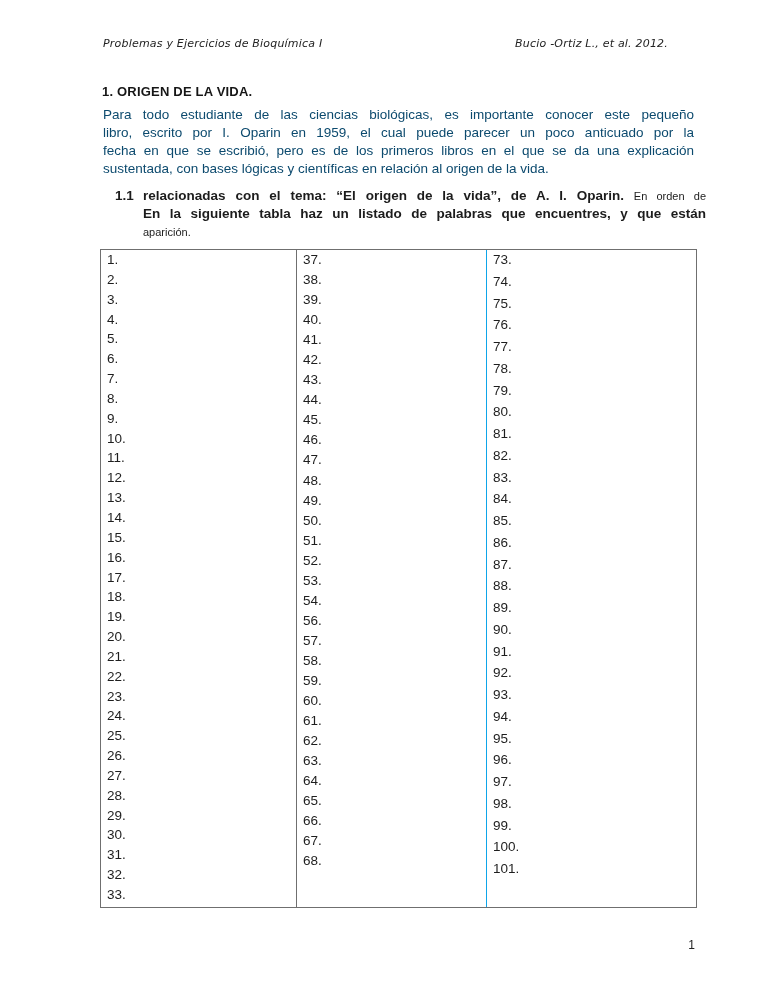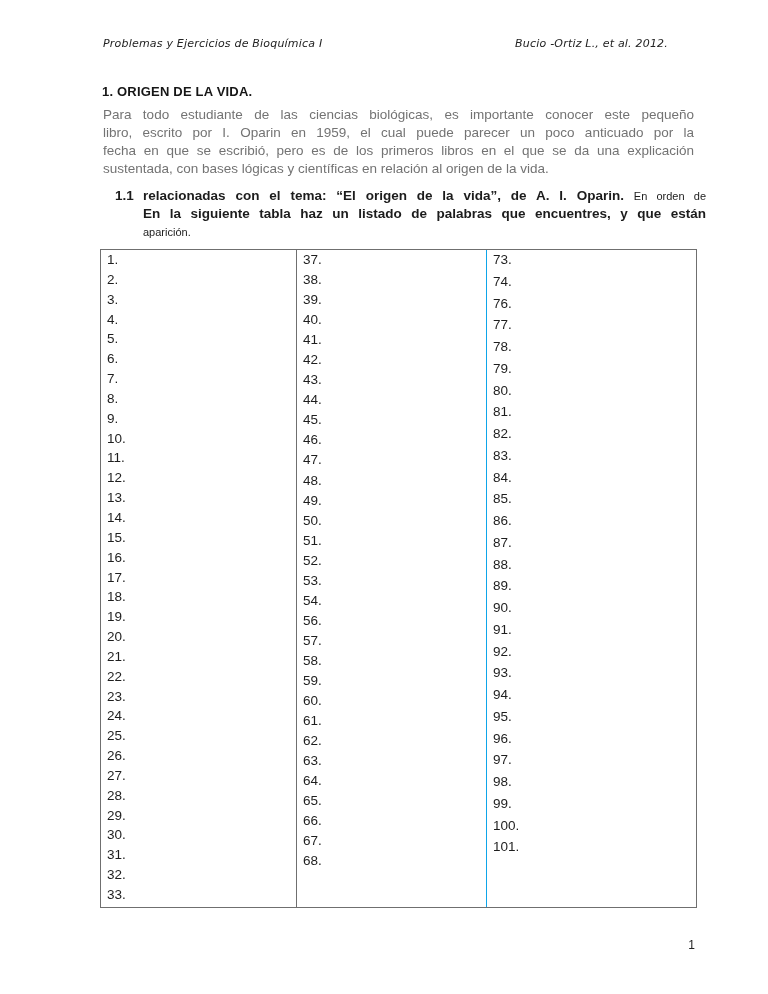--- a/index.html
+++ b/index.html
@@ -39,21 +39,21 @@
     position: absolute;
     left: 103px;
     top: 106px;
     width: 591px;
   }
   .para-line {
     font-size: 13.5px;
     line-height: 18px;
     text-align: justify;
     text-align-last: justify;
-    color: #737373;
+    color: #0c4a6e;
   }
   .intro .para-line:last-child { text-align-last: left; }
   .exercise {
     position: absolute;
     left: 103px;
     top: 187px;
     width: 591px;
     display: flex;
     margin-left: 12px;
   }
@@ -203,20 +203,21 @@
         <div class="cell-item">63.</div>
         <div class="cell-item">64.</div>
         <div class="cell-item">65.</div>
         <div class="cell-item">66.</div>
         <div class="cell-item">67.</div>
         <div class="cell-item">68.</div>
       </div>
     <div class="tcol tcol-3">
         <div class="cell-item">73.</div>
         <div class="cell-item">74.</div>
+        <div class="cell-item">75.</div>
         <div class="cell-item">76.</div>
         <div class="cell-item">77.</div>
         <div class="cell-item">78.</div>
         <div class="cell-item">79.</div>
         <div class="cell-item">80.</div>
         <div class="cell-item">81.</div>
         <div class="cell-item">82.</div>
         <div class="cell-item">83.</div>
         <div class="cell-item">84.</div>
         <div class="cell-item">85.</div>

